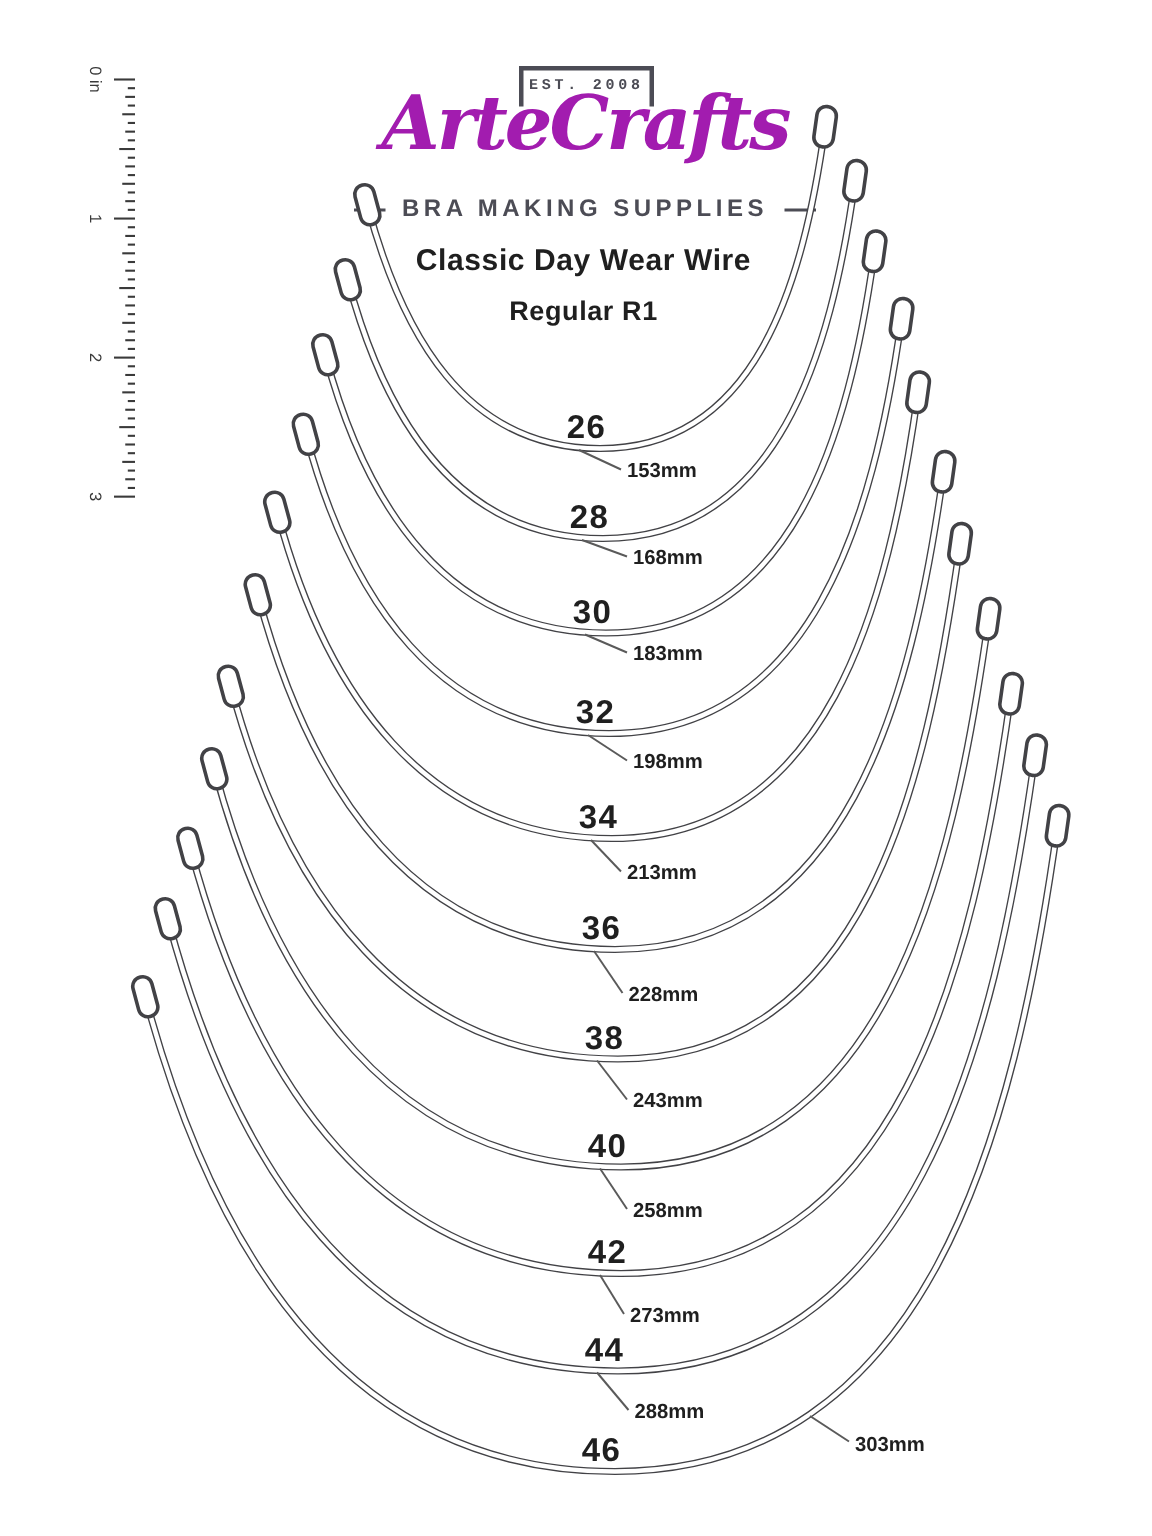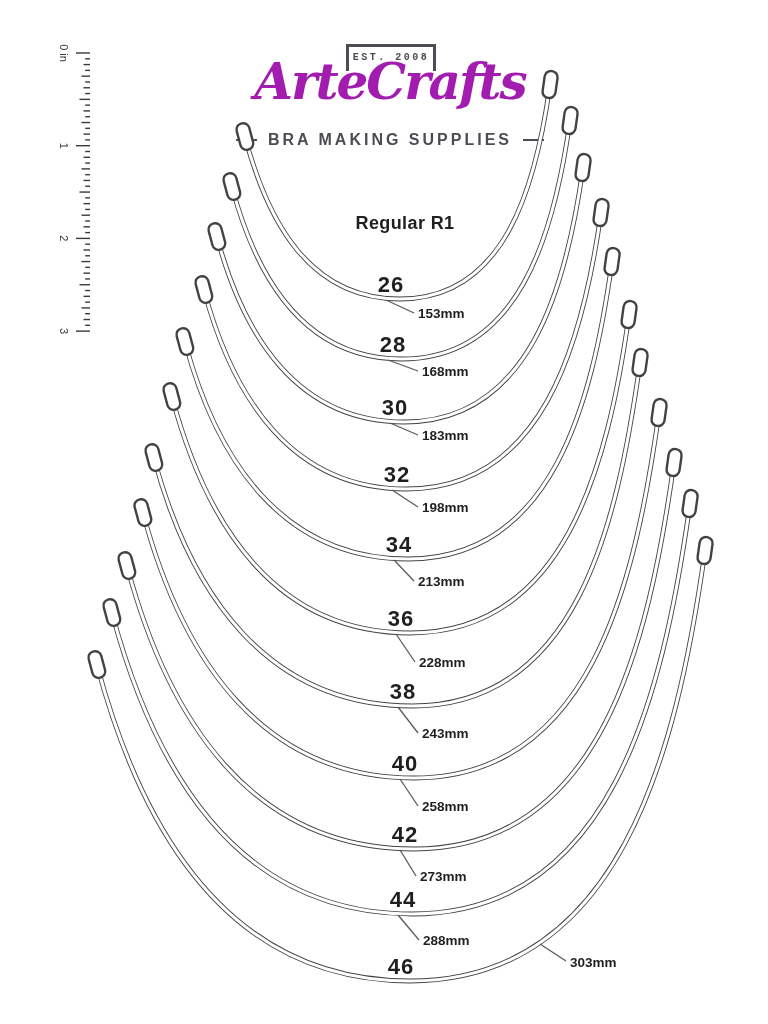--- a/index.html
+++ b/index.html
@@ -13,38 +13,39 @@
                   padding-top:5px;white-space:nowrap;font-family:Liberation Mono, monospace;}
   .brand{position:absolute;left:200px;top:54px;width:380px;text-align:center;
          font-family:"DejaVu Serif",serif;font-style:italic;font-weight:bold;
          font-size:50px;color:#a21caf;letter-spacing:-2px;line-height:1.1;}
   .tagline{position:absolute;left:234px;top:131px;width:312px;display:flex;
            align-items:center;justify-content:center;gap:11px;
            font-size:16px;font-weight:bold;letter-spacing:3px;color:#4c4c55;white-space:nowrap;}
   .tl-line{display:inline-block;width:21px;height:2px;background:#4c4c55;}
   .title{position:absolute;left:189px;top:163px;width:400px;margin:0;text-align:center;
          font-size:20px;font-weight:bold;color:#1f1f1f;letter-spacing:.4px;}
-  .subtitle{position:absolute;left:189px;top:197px;width:400px;margin:16px;text-align:center;
+  .subtitle{position:absolute;left:189px;top:197px;width:400px;margin:0;text-align:center;
             font-size:18px;font-weight:bold;color:#1f1f1f;letter-spacing:.4px;}
 </style>
 </head>
 <body>
 
 <div class="page">
 
   <div class="est-frame">
     <span>EST. 2008</span>
   </div>
   <div class="brand">ArteCrafts</div>
   <div class="tagline">
     <span class="tl-line"></span>
     <span>BRA MAKING SUPPLIES</span>
     <span class="tl-line"></span>
   </div>
 
+  <h1 class="title">Classic Day Wear Wire</h1>
   <h2 class="subtitle">Regular R1</h2>
 
   <svg id="diagram" width="768" height="1024" viewBox="0 0 768 1024">
       <g>
         <line x1="76" y1="53" x2="90" y2="53" stroke="#3a3a3a" stroke-width="1.4"></line>
         <line x1="85.2" y1="58.79375" x2="90" y2="58.79375" stroke="#3a3a3a" stroke-width="1.4"></line>
         <line x1="83.5" y1="64.5875" x2="90" y2="64.5875" stroke="#3a3a3a" stroke-width="1.4"></line>
         <line x1="85.2" y1="70.38125" x2="90" y2="70.38125" stroke="#3a3a3a" stroke-width="1.4"></line>
         <line x1="81.5" y1="76.175" x2="90" y2="76.175" stroke="#3a3a3a" stroke-width="1.4"></line>
         <line x1="85.2" y1="81.96875" x2="90" y2="81.96875" stroke="#3a3a3a" stroke-width="1.4"></line>

